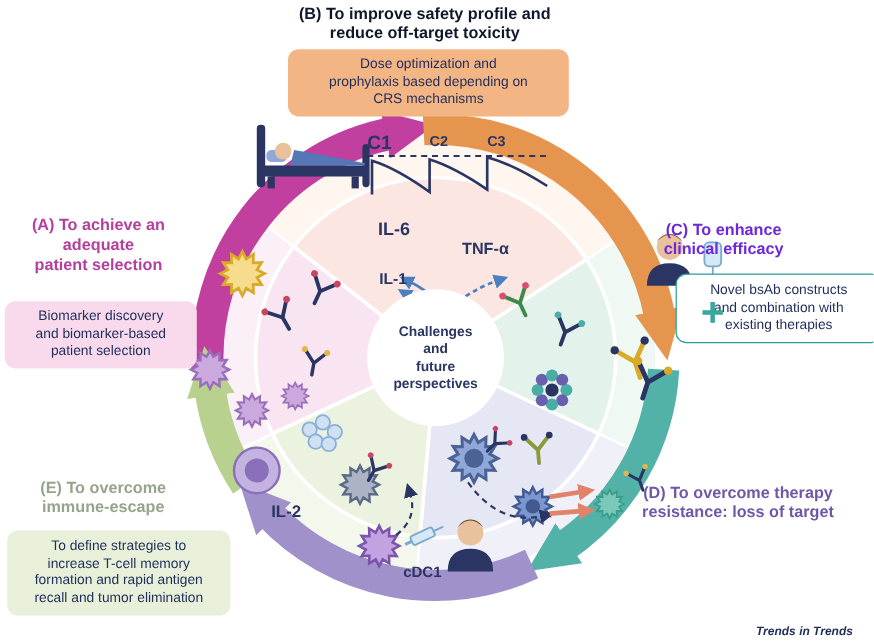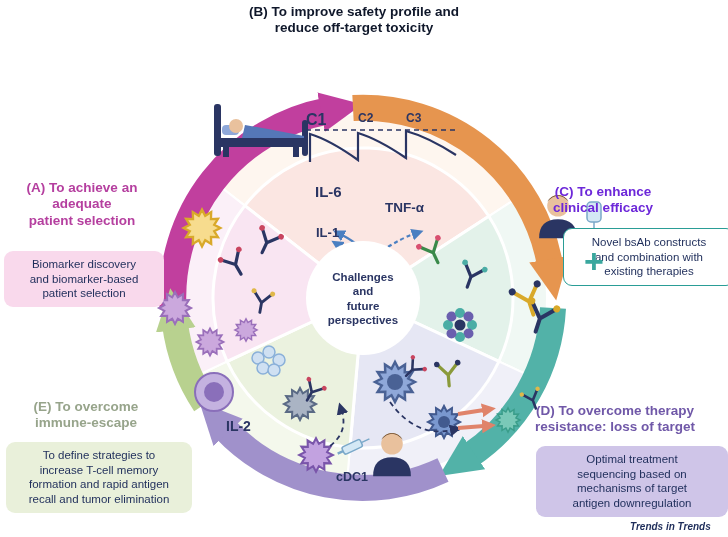--- a/index.html
+++ b/index.html
@@ -176,33 +176,32 @@
   <use href="#star" transform="translate(300,404)" fill="#aab4c4" stroke="#5a6a85"></use>
   <use href="#ab" transform="translate(313,390) rotate(30) scale(0.85)" stroke="#2a3563" stroke-width="3.2" fill="#c9455f"></use>
   <use href="#star" transform="translate(316,455) scale(1.05)" fill="#c2a2e0" stroke="#7a55aa"></use>
   <path d="M330 446 Q348 432 342 412" fill="none" stroke="#2a3563" stroke-width="1.8" stroke-dasharray="5 4" marker-end="url(#ah-n)"></path>
 
   <circle cx="363" cy="298" r="57" fill="#ffffff"></circle>
 </svg>
 
 <div class="abs h" style="left:214px;top:4px;width:280px;color:#0f172a;">(B) To improve safety profile and
 reduce off-target toxicity</div>
+<div class="abs bx" style="left:240px;top:41px;width:222px;background:#f3b584;">Dose optimization and
+prophylaxis based depending on
+CRS mechanisms</div>
 
 <div class="abs h" style="left:528px;top:184px;width:150px;color:#6d28d9;">(C) To enhance
 clinical efficacy</div>
 <div class="abs bx" style="left:563px;top:228px;width:158px;background:#ffffff;border:1.5px solid #2a9d96;">Novel bsAb constructs
 and combination with
 existing therapies</div>
 
 <div class="abs h" style="left:508px;top:403px;width:214px;color:#7058a8;">(D) To overcome therapy
 resistance: loss of target</div>
-<div class="abs bx" style="left:536px;top:446px;width:180px;background:#cfc5e8;">Optimal treatment
-sequencing based on
-mechanisms of target
-antigen downregulation</div>
 
 <div class="abs h" style="left:12px;top:399px;width:148px;color:#97a48b;">(E) To overcome
 immune-escape</div>
 <div class="abs bx" style="left:6px;top:442px;width:174px;background:#e9f0da;">To define strategies to
 increase T-cell memory
 formation and rapid antigen
 recall and tumor elimination</div>
 
 <div class="abs h" style="left:12px;top:180px;width:140px;color:#b53f9f;">(A) To achieve an
 adequate

